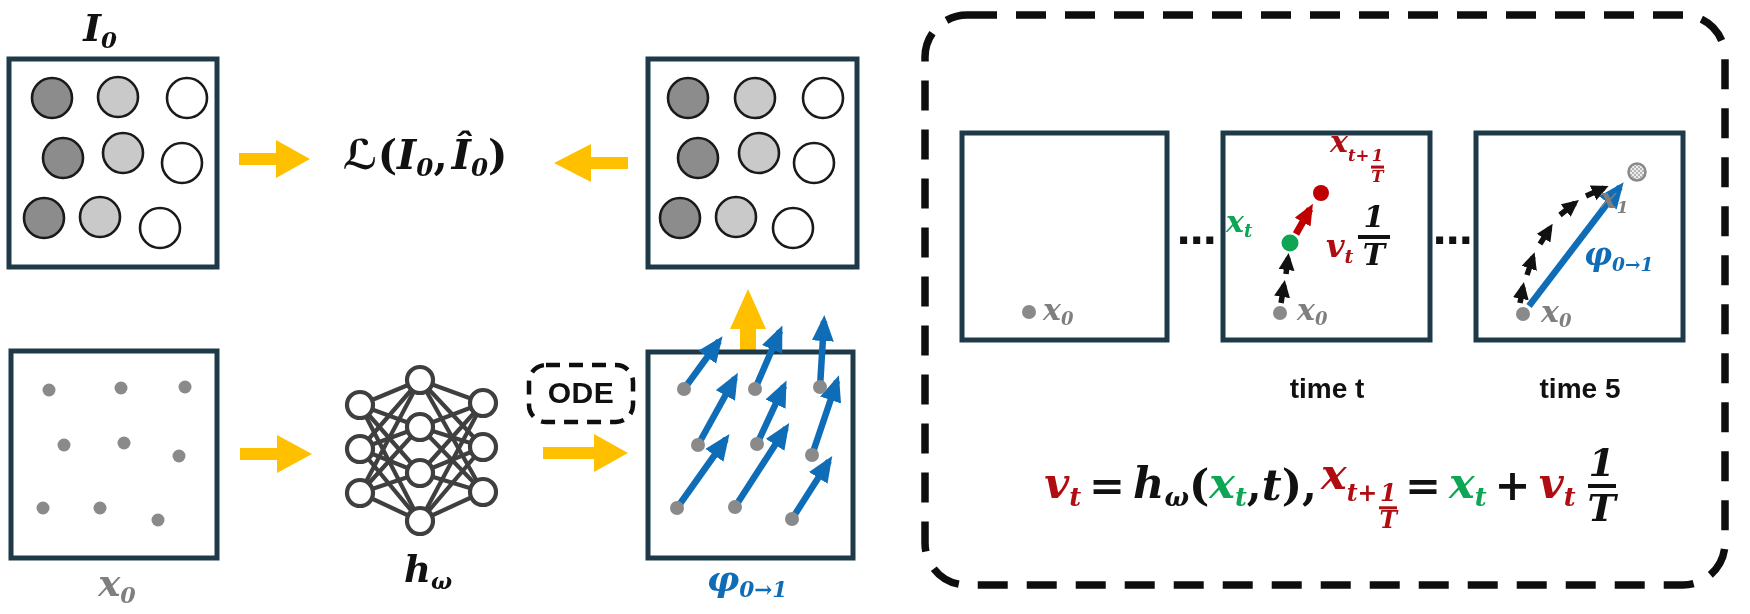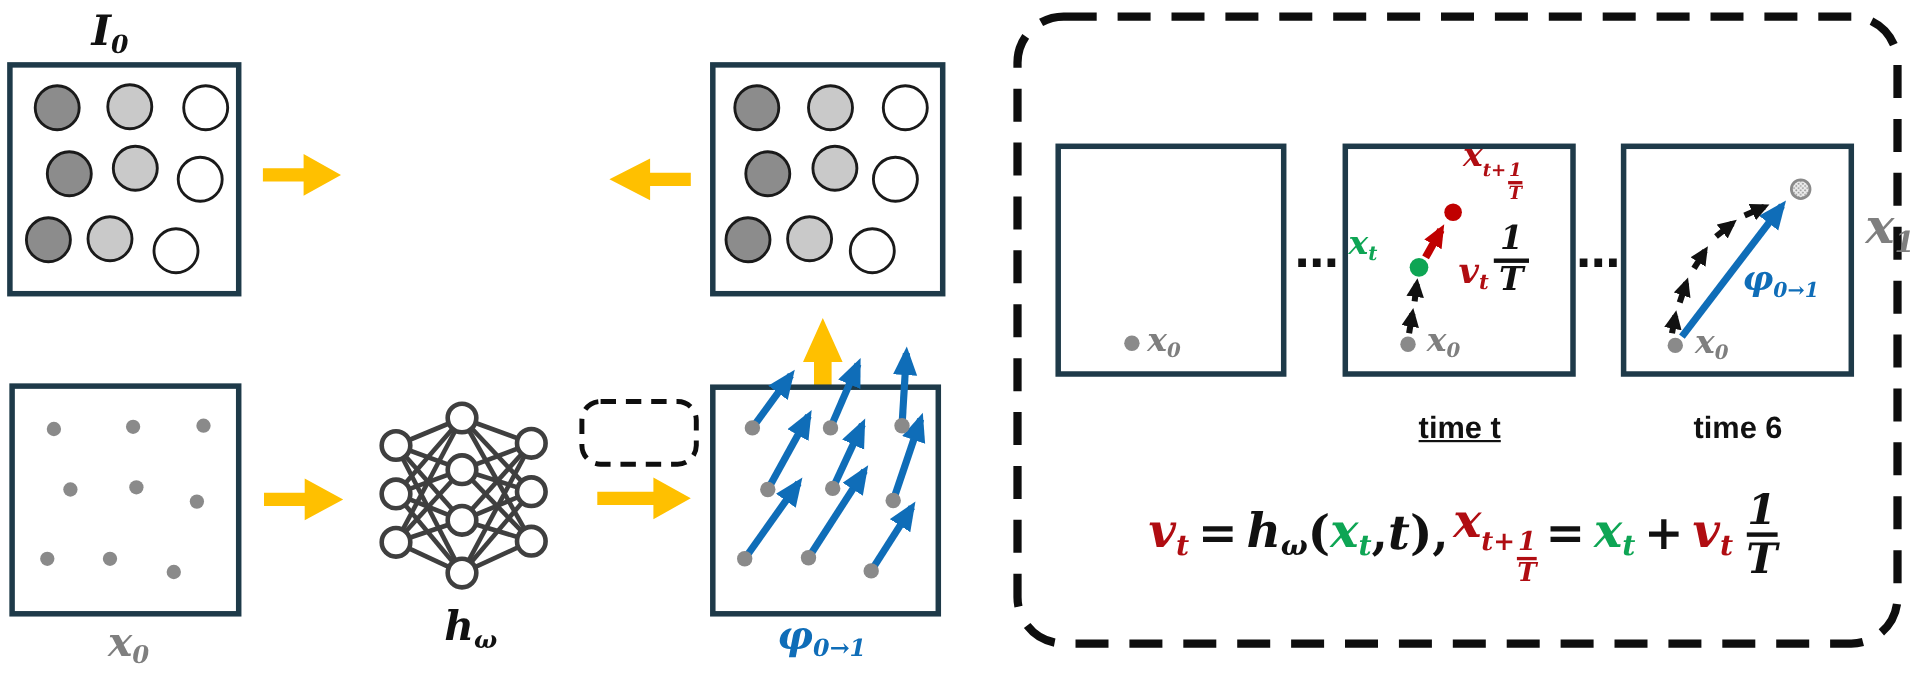--- a/index.html
+++ b/index.html
@@ -189,29 +189,35 @@
       <circle cx="1523" cy="314" r="7" fill="#8A8A8A"></circle>
       <circle cx="1637" cy="172" r="8.5" fill="url(#hatch)" stroke="#8A8A8A" stroke-width="2.5"></circle>
     </g>
   </svg>
 
   <div class="lbl math center" style="left:50px;top:8px;width:100px;font-size:38px;color:#111;">
     <span>I</span><span class="sub">0</span>
   </div>
 
 
+  <div class="lbl math center" style="left:325px;top:134px;width:200px;font-size:41px;color:#111;">
+    <span>ℒ</span><span class="up">(</span><span>I</span><span class="sub">0</span><span class="up">,</span> <span>Î</span><span class="sub">0</span><span class="up">)</span>
+  </div>
 
   <div class="lbl math center" style="left:57px;top:564px;width:120px;font-size:37px;color:#7F7F7F;">
     <span>x</span><span class="sub">0</span>
   </div>
 
   <div class="lbl math center" style="left:368px;top:550px;width:120px;font-size:37px;color:#111;">
     <span>h</span><span class="sub">ω</span>
   </div>
 
+  <div class="lbl badge-center" style="left:529px;top:364px;width:104px;height:58px;font-size:30px;font-weight:bold;color:#111;letter-spacing:0.5px;">
+    <span>ODE</span>
+  </div>
 
   <div class="lbl math center" style="left:687px;top:560px;width:120px;font-size:36px;color:#0F6DB8;">
     <span>φ</span><span class="sub">0→1</span>
   </div>
 
 
   <div class="lbl center" style="left:1170px;top:219px;width:54px;font-size:40px;font-weight:bold;color:#111;">
     <span>⋯</span>
   </div>
   <div class="lbl center" style="left:1426px;top:219px;width:54px;font-size:40px;font-weight:bold;color:#111;">
@@ -240,32 +246,32 @@
   </div>
   <div class="lbl math frac" style="left:1358px;top:203px;width:32px;font-size:30px;color:#111;">
     <span>1</span>
       <span class="bar"></span>
       <span>T</span>
   </div>
 
   <div class="lbl math" style="left:1541px;top:296px;font-size:30px;color:#7F7F7F;">
     <span>x</span><span class="sub">0</span>
   </div>
-  <div class="lbl math" style="left:1696px;top:184px;font-size:44px;color:#7F7F7F;">
+  <div class="lbl math" style="left:1600px;top:184px;font-size:28px;color:#7F7F7F;">
     <span>x</span><span class="sub">1</span>
   </div>
   <div class="lbl math" style="left:1584px;top:238px;font-size:31px;color:#0F6DB8;">
     <span>φ</span><span class="sub">0→1</span>
   </div>
 
-  <div class="lbl center" style="left:1227px;top:374px;width:200px;font-size:28px;font-weight:bold;color:#111;text-decoration:underline;">
+  <div class="lbl center" style="left:1227px;top:374px;width:200px;font-size:28px;font-weight:bold;color:#111;">
     <span>time t</span>
   </div>
   <div class="lbl center" style="left:1480px;top:374px;width:200px;font-size:28px;font-weight:bold;color:#111;">
-    <span>time 6</span>
+    <span>time 5</span>
   </div>
 
   <div class="lbl math eq-row" style="left:945px;top:428px;width:770px;height:115px;font-size:43px;color:#111;">
     <span class="tok" style="color:#B00D12;"><span>v</span><span class="sub">t</span></span>
     <span class="tok up">=</span>
     <span class="tok"><span>h</span><span class="sub">ω</span></span>
     <span class="up" style="margin-left:-4px;">(</span>
     <span style="color:#0EA554;"><span>x</span><span class="sub">t</span></span>
     <span class="up">,</span>
     <span>t</span>

